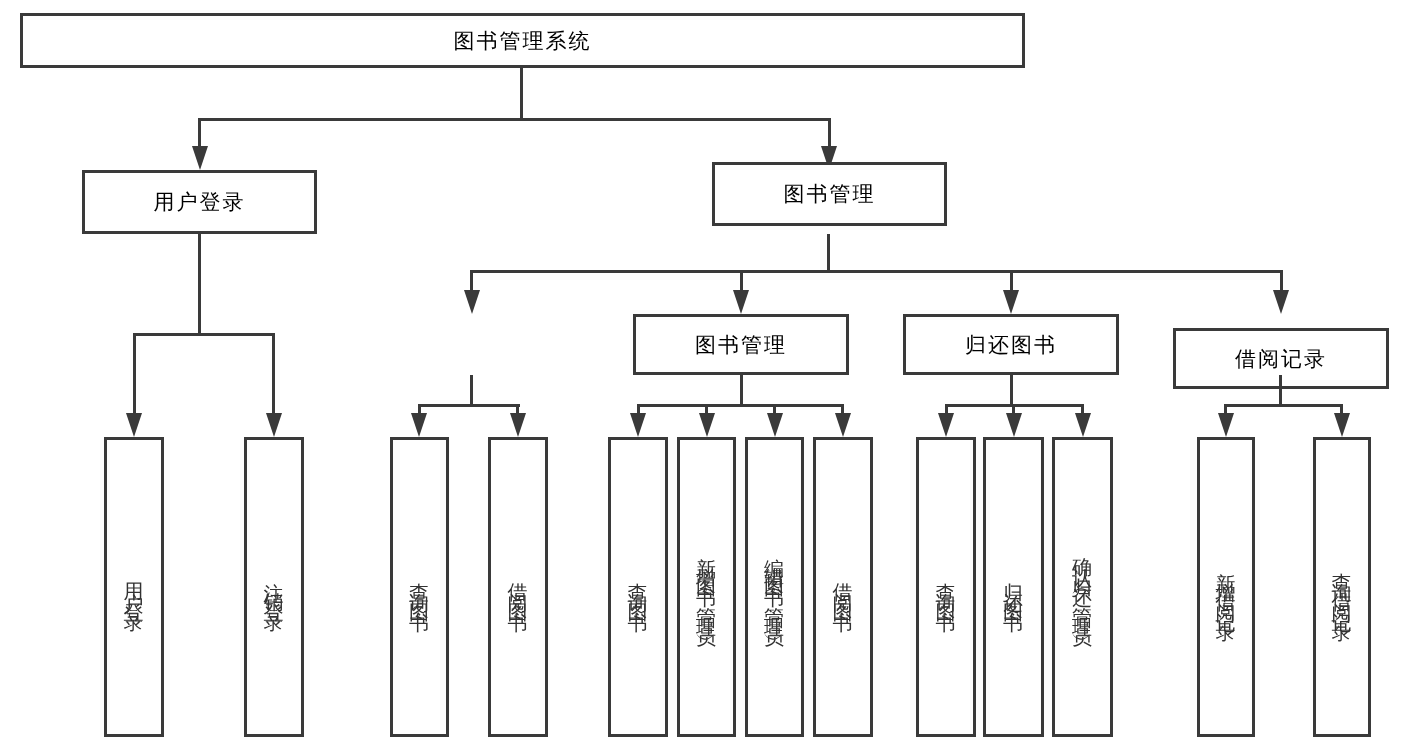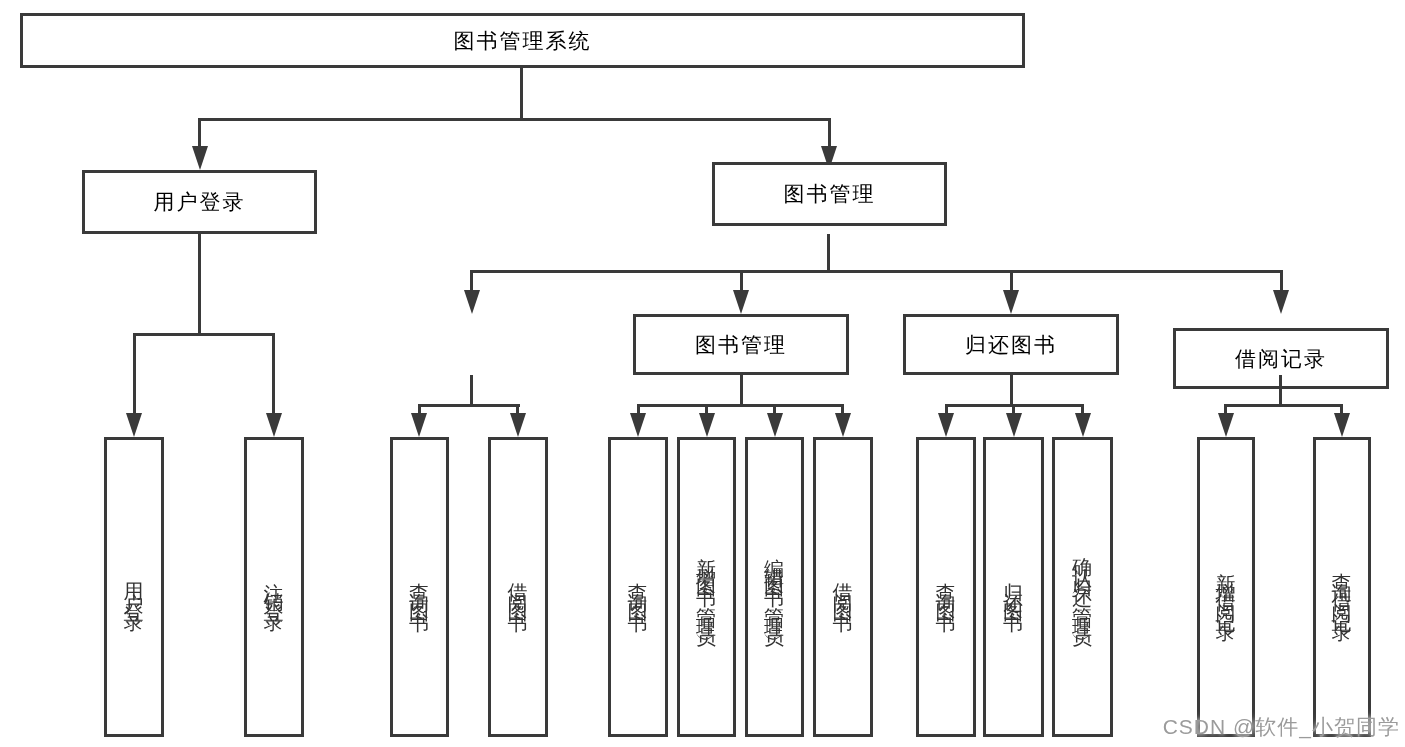--- a/index.html
+++ b/index.html
@@ -153,15 +153,14 @@
     <span class="vtext">确认归还（管理员）</span>
   </div>
 
   <div class="box" style="left:1197px; top:437px; width:58px; height:300px;">
     <span class="vtext">新增借阅记录</span>
   </div>
   <div class="box" style="left:1313px; top:437px; width:58px; height:300px;">
     <span class="vtext">查询借阅记录</span>
   </div>
 
-  <div class="watermark">CSDN @软件_小贺同学</div>
 
 </div>
 
 </body></html>

